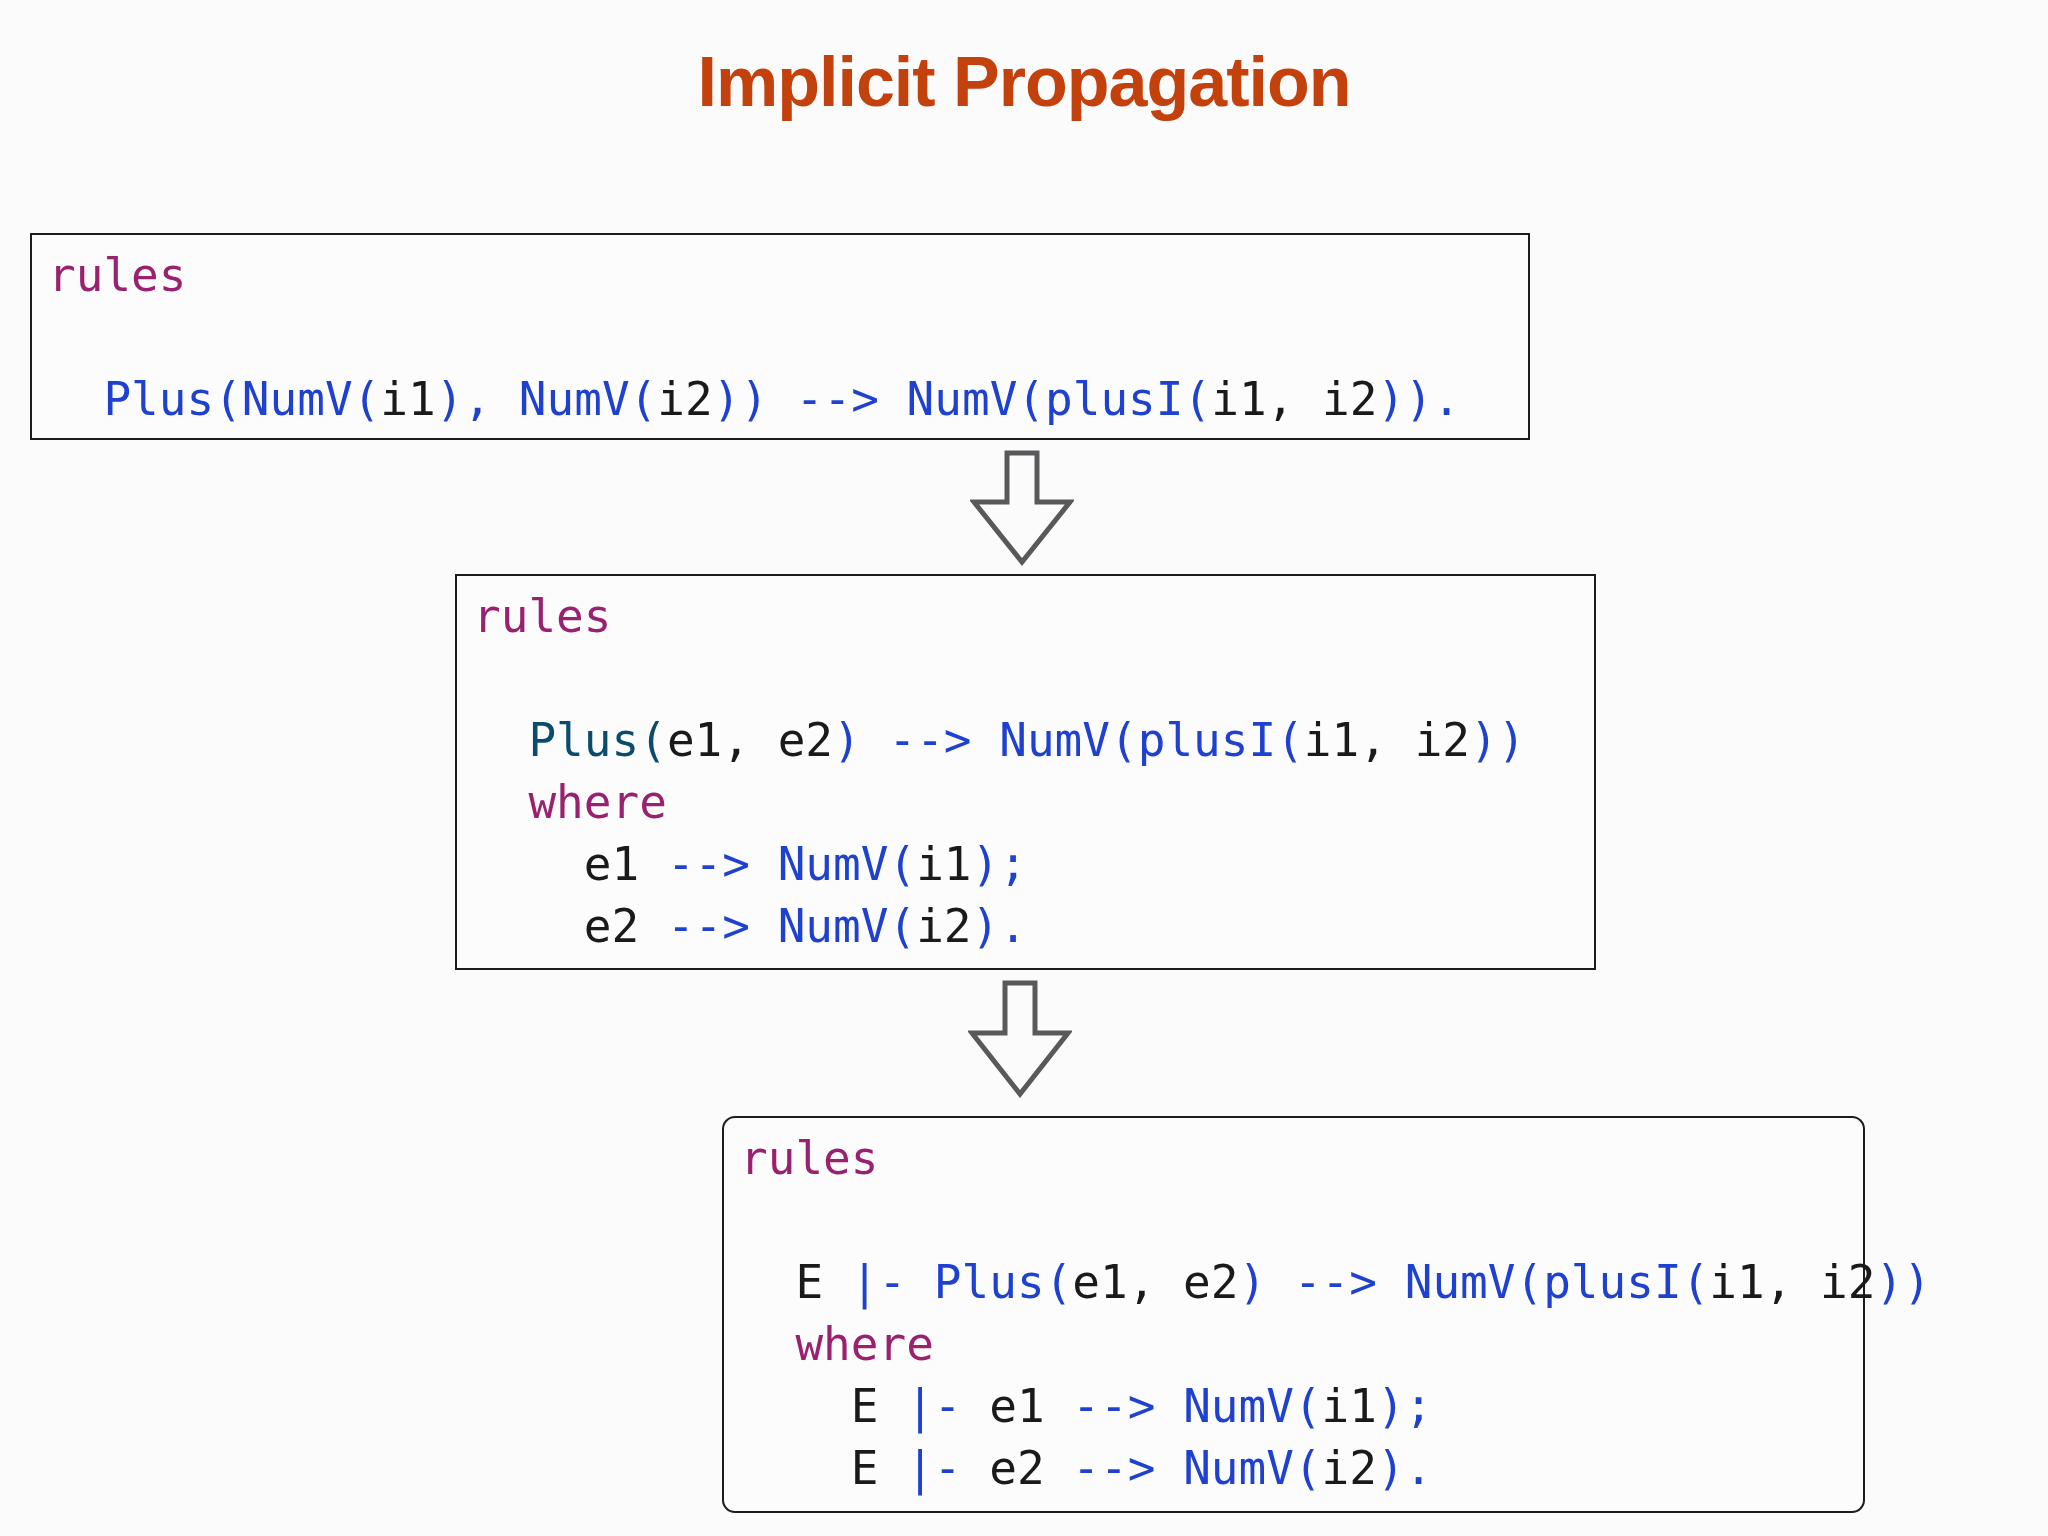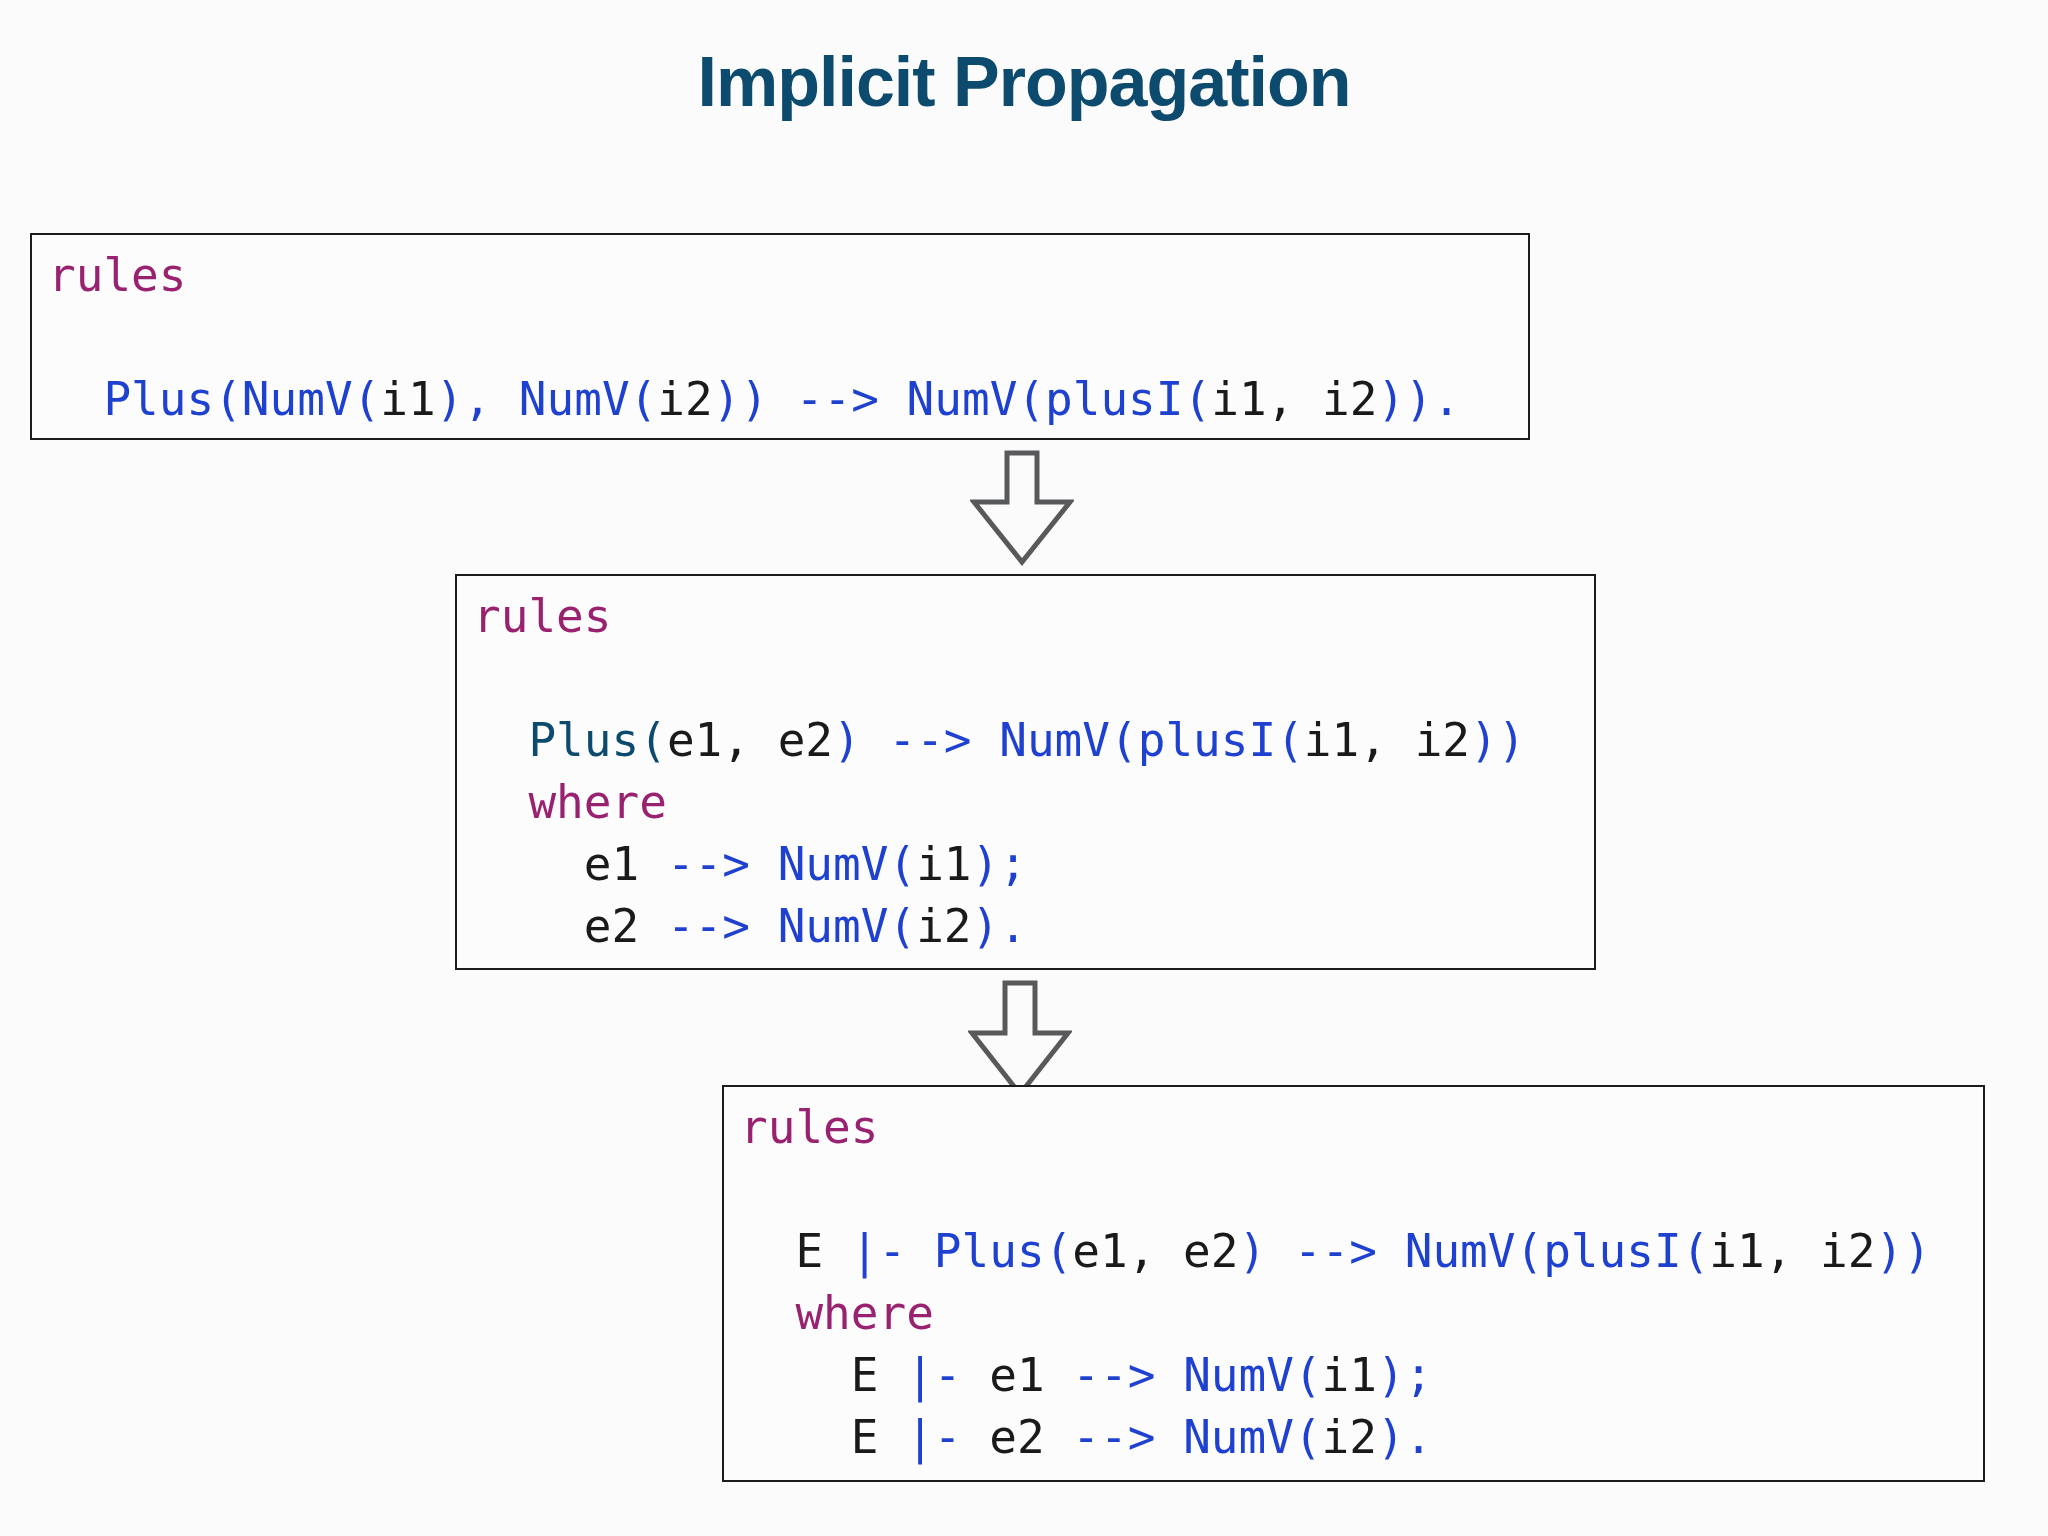--- a/index.html
+++ b/index.html
@@ -16,41 +16,41 @@
     overflow: hidden;
   }
   .slide-title {
     position: absolute;
     top: 42px;
     left: 0;
     width: 100%;
     text-align: center;
     font-size: 70px;
     font-weight: bold;
-    color: #0c4a6e;
+    color: #c2410c;
     margin: 0;
     letter-spacing: -1px;
   }
   .code-box {
     position: absolute;
     box-sizing: border-box;
     border: 2px solid #1c1c1c;
     background: #fdfcfd;
     padding: 9px 16px;
   }
   .code-box pre {
     margin: 0;
     font-family: "DejaVu Sans Mono", monospace;
     font-size: 46px;
     line-height: 62px;
     white-space: pre;
   }
   #box1 { left: 30px;  top: 233px;  width: 1500px; height: 207px; }
   #box2 { left: 455px; top: 574px;  width: 1141px; height: 396px; }
-  #box3 { left: 722px; top: 1085px; width: 1263px; height: 397px; }
+  #box3 { left: 722px; top: 1116px; width: 1143px; height: 397px; border-radius: 13px; }
   .arrow-down {
     position: absolute;
   }
   #arrow1 { left: 970px; top: 450px; }
   #arrow2 { left: 968px; top: 980px; }
 </style>
 </head>
 <body>
 
 <div class="slide">

